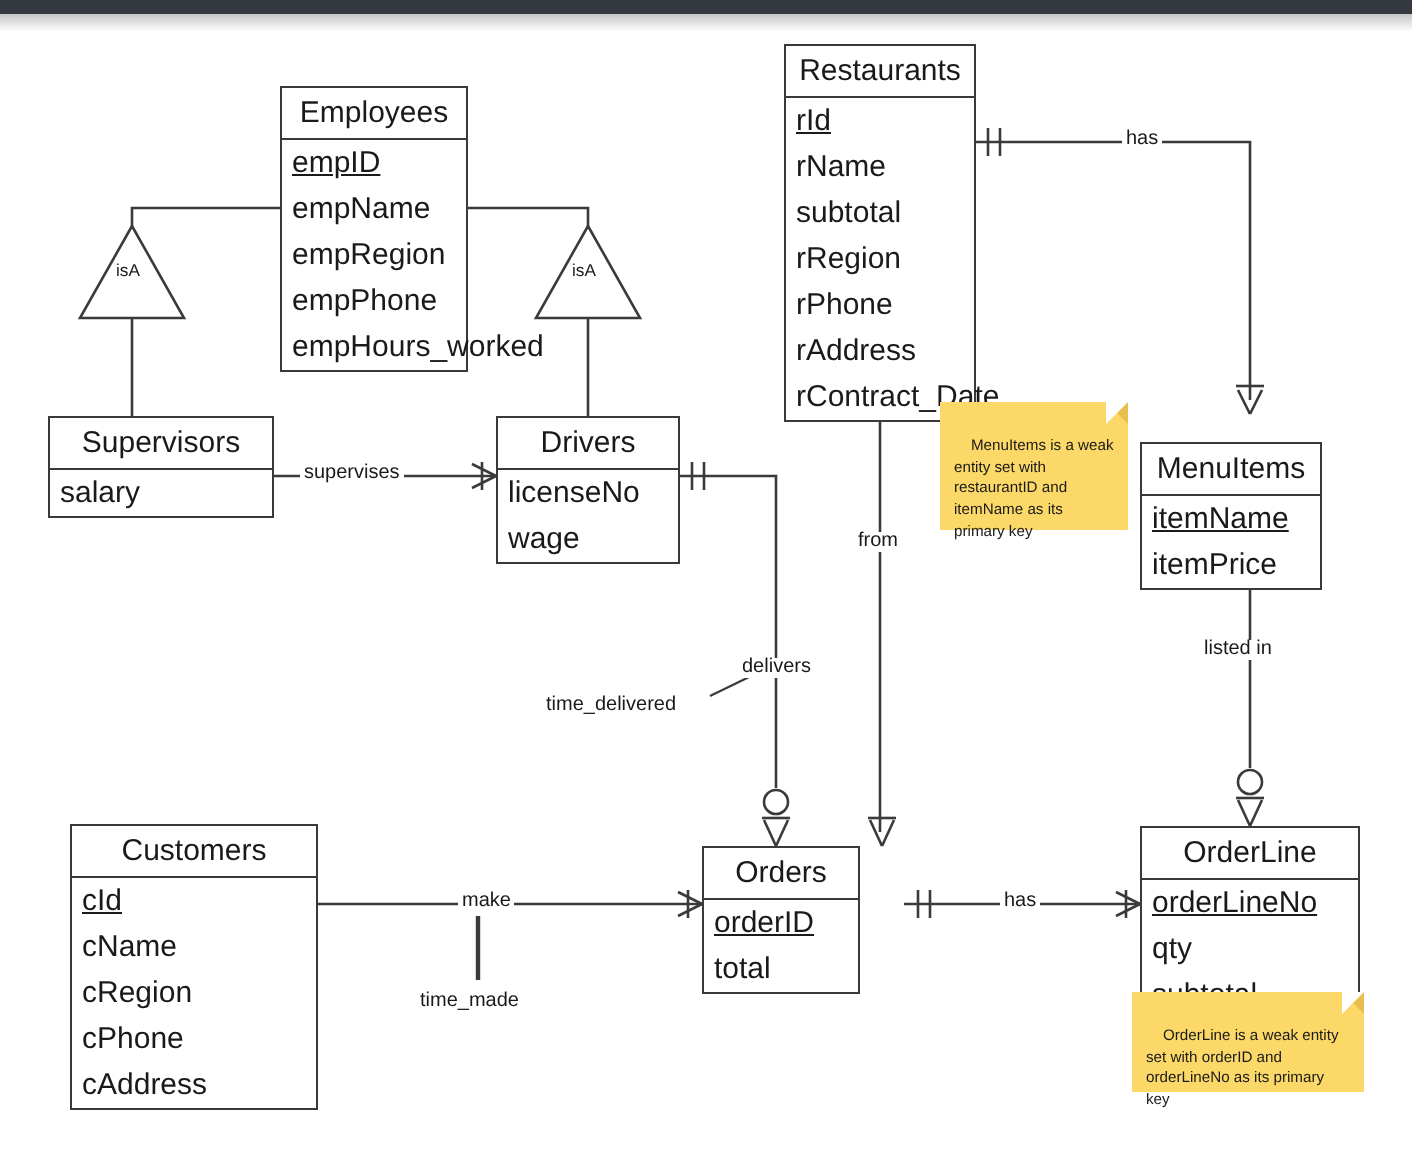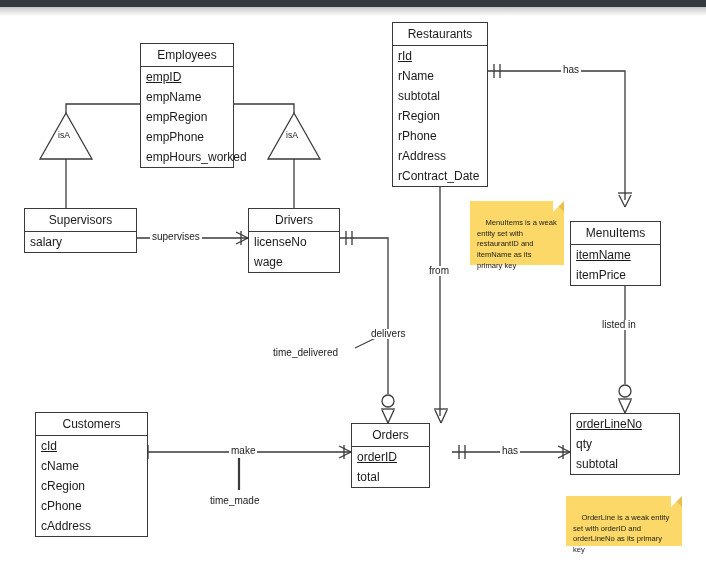--- a/index.html
+++ b/index.html
@@ -34,21 +34,21 @@
     position: absolute;
     left: 0; top: 0;
     width: 706px;
     height: 585px;
   }
   .entity {
     position: absolute;
     box-sizing: border-box;
     border: 1.4px solid #3a3a3a;
     background: #ffffff;
-    font-size: 12px;
+    font-size: 15px;
     color: #1a1a1a;
     line-height: 1;
   }
   .entity .ent-title {
     text-align: center;
     padding: 5px 4px 5px 4px;
     border-bottom: 1.4px solid #3a3a3a;
     white-space: nowrap;
   }
   .entity .ent-attrs {
@@ -252,40 +252,41 @@
   </div>
 
   <div class="entity" style="left:570px; top:221px; width:91px;">
     <div class="ent-title">MenuItems</div>
     <div class="ent-attrs">
       <div class="attr pk"><span class="attr-text">itemName</span></div>
       <div class="attr"><span class="attr-text">itemPrice</span></div>
     </div>
   </div>
 
-  <div class="entity" style="left:35px; top:412px; width:113px;">
+  <div class="entity" style="left:35px; top:412px; width:124px;">
     <div class="ent-title">Customers</div>
     <div class="ent-attrs">
       <div class="attr pk"><span class="attr-text">cId</span></div>
       <div class="attr"><span class="attr-text">cName</span></div>
       <div class="attr"><span class="attr-text">cRegion</span></div>
       <div class="attr"><span class="attr-text">cPhone</span></div>
       <div class="attr"><span class="attr-text">cAddress</span></div>
     </div>
   </div>
 
   <div class="entity" style="left:351px; top:423px; width:79px;">
     <div class="ent-title">Orders</div>
     <div class="ent-attrs">
       <div class="attr pk"><span class="attr-text">orderID</span></div>
       <div class="attr"><span class="attr-text">total</span></div>
     </div>
   </div>
 
   <div class="entity" style="left:570px; top:413px; width:110px;">
+    <div class="ent-title">OrderLine</div>
     <div class="ent-attrs">
       <div class="attr pk"><span class="attr-text">orderLineNo</span></div>
       <div class="attr"><span class="attr-text">qty</span></div>
       <div class="attr"><span class="attr-text">subtotal</span></div>
     </div>
   </div>
 
   <div class="isa-lbl" style="left:58px; top:131px;">isA</div>
   <div class="isa-lbl" style="left:286px; top:131px;">isA</div>
 

